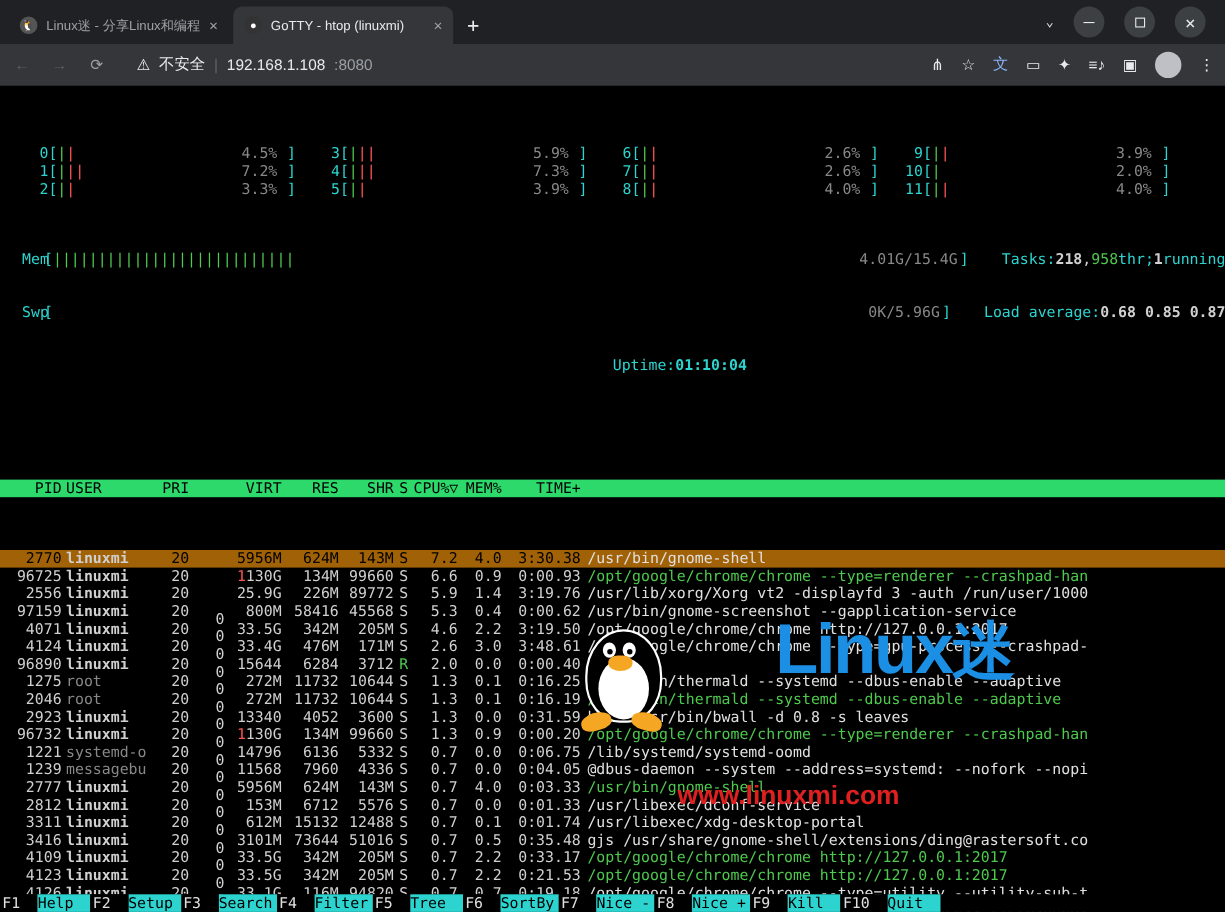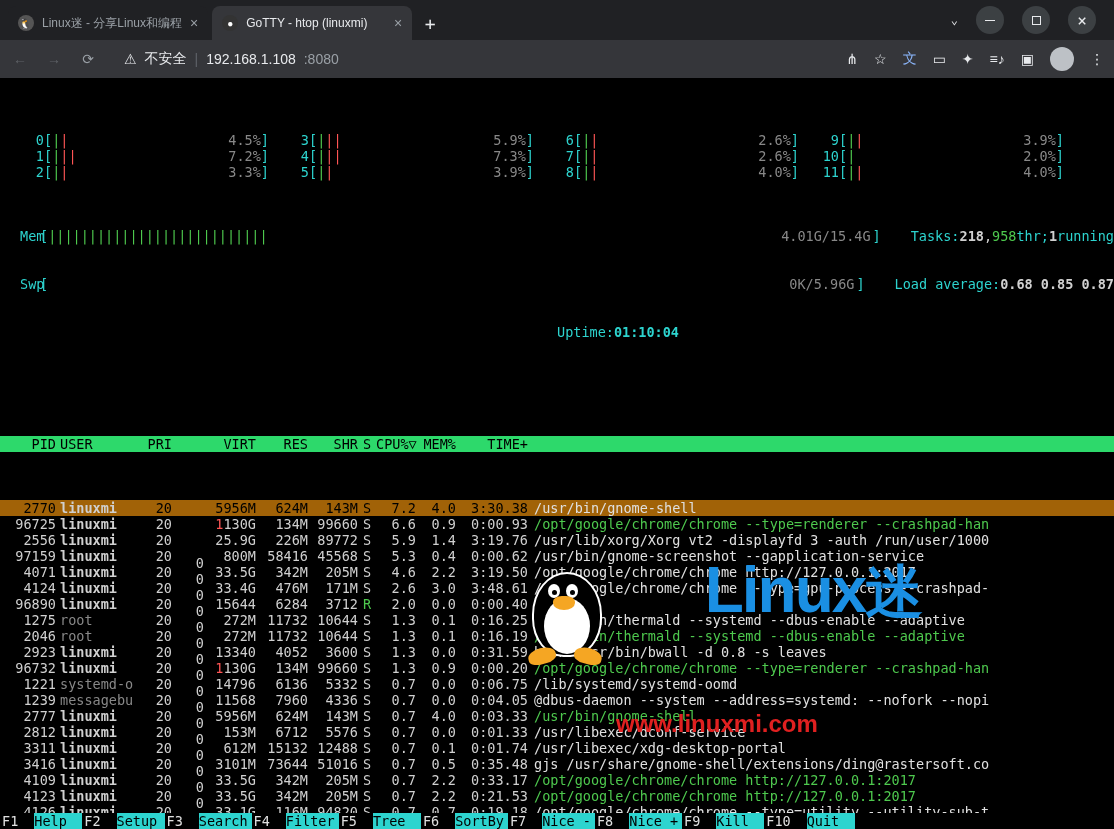--- a/index.html
+++ b/index.html
@@ -69,21 +69,21 @@
     padding: 6px 0 0 0;
     height: calc(100% - 78px);
     white-space: pre;
     overflow: hidden;
     position: relative;
   }
   .cpu-block { padding: 0 4px; }
   .cpu-row { display: flex; }
   .cpu-cell { display:flex; width: 265px; }
   .cpu-id { color:#2dd4cf; width: 40px; text-align:right; }
-  .cpu-pct { color:#888; width:50px; text-align:right; }
+  .cpu-pct { color:#888; width:50px; text-align:center; }
   .pipe-g { color:#4ec94e; }
   .pipe-r { color:#ff5555; }
 
   .mem-row { display:flex; }
   .mem-label { color:#2dd4cf; width:40px; text-align:left; padding-left:20px; }
   .t-label { color:#2dd4cf; }
   .t-num { color:#d0d0d0; font-weight:bold; }
   .t-green { color:#4ec94e;text-align:right; }
 
   .header-row { background:#2dd96b; color:#000; height:16px; display:flex; }

